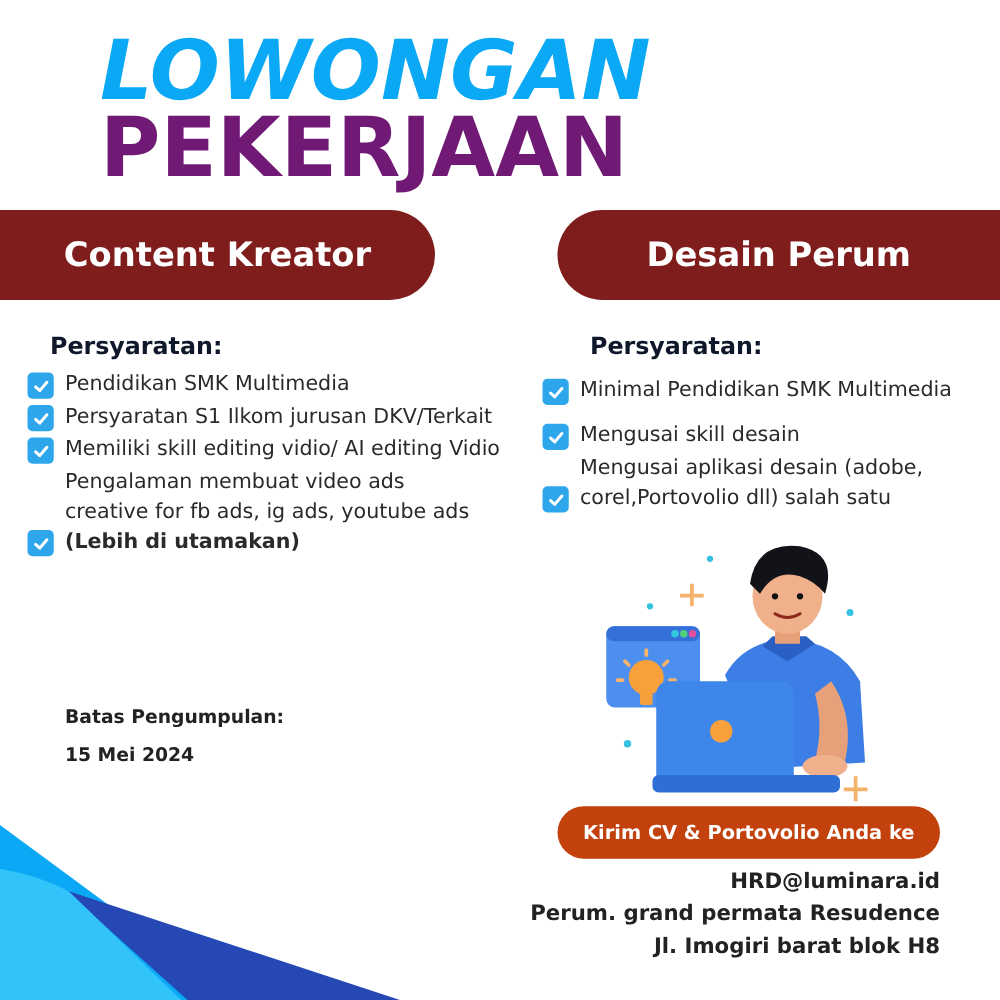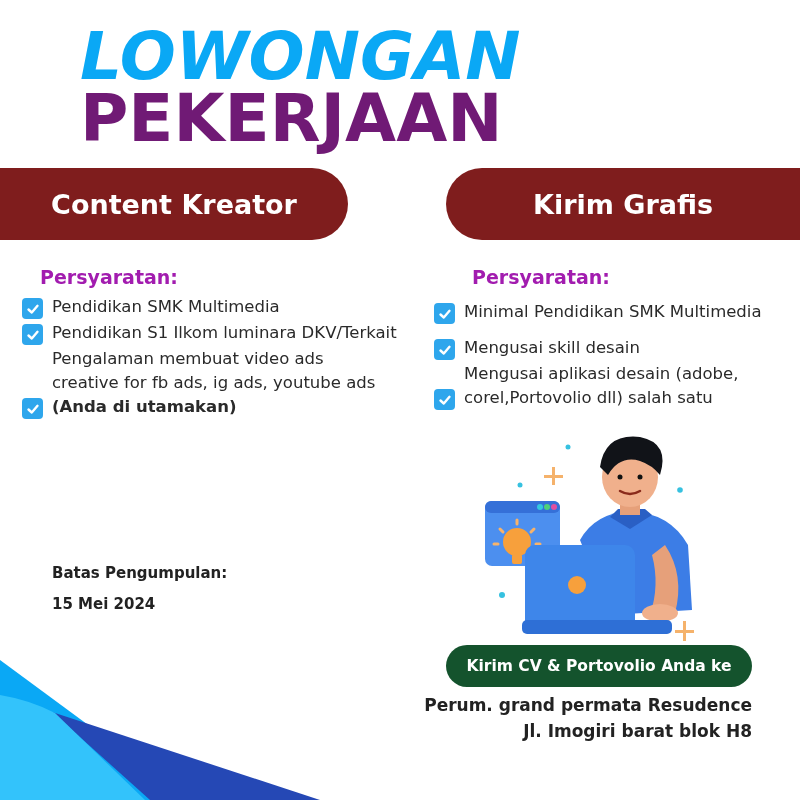--- a/index.html
+++ b/index.html
@@ -16,41 +16,41 @@
 
   .pill {
     position: absolute; height: 72px; background: #7f1d1d; color: #ffffff;
     display: flex; align-items: center; justify-content: center;
     font-weight: bold; font-size: 27px;
   }
   .pill-left { left: 0; top: 168px; width: 348px; border-radius: 0 36px 36px 0; }
   .pill-right { left: 446px; top: 168px; width: 354px; border-radius: 36px 0 0 36px; }
 
   .req-heading {
-    position: absolute; font-weight: bold; font-size: 19px; color: #a21caf;
+    position: absolute; font-weight: bold; font-size: 19px; color: #0f172a;
   }
   .req-list { position: absolute; list-style: none; }
   .req-item { display: flex; align-items: flex-end; font-size: 16.5px; color: #2a2a2a; line-height: 24px; margin-bottom: 2px; }
   .check {
     flex: 0 0 auto; width: 21px; height: 21px; background: #2EA6EC; border-radius: 4px;
     margin-right: 9px; margin-top: 1px; display: flex; align-items: center; justify-content: center;
   }
   .check svg { width: 14px; height: 14px; }
   .req-text { white-space: nowrap; }
   .req-bold { font-weight: bold; display: block; }
 
   .deadline {
     position: absolute; left: 52px; top: 558px; font-weight: bold; font-size: 15px; color: #222222; line-height: 31px;
   }
 
   .illustration { position: absolute; left: 480px; top: 425px; width: 230px; height: 220px; }
 
   .cta {
     position: absolute; left: 446px; top: 645px; width: 306px; height: 42px; border-radius: 21px;
-    background: #14532d; color: #ffffff; font-weight: bold; font-size: 15.5px;
+    background: #c2410c; color: #ffffff; font-weight: bold; font-size: 15.5px;
     display: flex; align-items: center; justify-content: center;
   }
   .contact {
     position: absolute; right: 48px; top: 692px; text-align: right; font-weight: bold; font-size: 17px; color: #222222; line-height: 26px;
   }
   .decor { position: absolute; left: 0; top: 0; width: 800px; height: 800px; pointer-events: none; }
 </style>
 </head>
 <body>
 
@@ -60,51 +60,59 @@
   <path d="M0,695 Q30,700 55,713 L145,800 L0,800 Z" fill="#33C3FB"></path>
 </svg>
 
 <div class="title1">LOWONGAN</div>
 <div class="title2">PEKERJAAN</div>
 
 <div class="pill pill-left">
   <span>Content Kreator</span>
 </div>
 <div class="pill pill-right">
-  <span>Kirim Grafis</span>
+  <span>Desain Perum</span>
 </div>
 
 <div class="req-heading" style="left:40px; top:266px;">Persyaratan:</div>
 <ul class="req-list" style="left:22px; top:295px;">
   <li class="req-item">
     <span class="check">
         <svg viewBox="0 0 14 14">
           <path d="M2.5 7.5 L5.8 10.5 L11.5 3.8" stroke="#fff" stroke-width="2.4" fill="none" stroke-linecap="round" stroke-linejoin="round"></path>
         </svg>
       </span>
     <span class="req-text">Pendidikan SMK Multimedia</span>
   </li>
   <li class="req-item">
     <span class="check">
         <svg viewBox="0 0 14 14">
           <path d="M2.5 7.5 L5.8 10.5 L11.5 3.8" stroke="#fff" stroke-width="2.4" fill="none" stroke-linecap="round" stroke-linejoin="round"></path>
         </svg>
       </span>
-    <span class="req-text">Pendidikan S1 Ilkom luminara DKV/Terkait</span>
+    <span class="req-text">Persyaratan S1 Ilkom jurusan DKV/Terkait</span>
+  </li>
+  <li class="req-item">
+    <span class="check">
+        <svg viewBox="0 0 14 14">
+          <path d="M2.5 7.5 L5.8 10.5 L11.5 3.8" stroke="#fff" stroke-width="2.4" fill="none" stroke-linecap="round" stroke-linejoin="round"></path>
+        </svg>
+      </span>
+    <span class="req-text">Memiliki skill editing vidio/ AI editing Vidio</span>
   </li>
   <li class="req-item">
     <span class="check">
         <svg viewBox="0 0 14 14">
           <path d="M2.5 7.5 L5.8 10.5 L11.5 3.8" stroke="#fff" stroke-width="2.4" fill="none" stroke-linecap="round" stroke-linejoin="round"></path>
         </svg>
       </span>
     <span class="req-text">
       <span style="display:block">Pengalaman membuat video ads</span>
       <span style="display:block">creative for fb ads, ig ads, youtube ads</span>
-      <span class="req-bold">(Anda di utamakan)</span>
+      <span class="req-bold">(Lebih di utamakan)</span>
     </span>
   </li>
 </ul>
 
 <div class="req-heading" style="left:472px; top:266px;">Persyaratan:</div>
 <ul class="req-list" style="left:434px; top:300px;">
   <li class="req-item" style="margin-bottom:12px">
     <span class="check">
         <svg viewBox="0 0 14 14">
           <path d="M2.5 7.5 L5.8 10.5 L11.5 3.8" stroke="#fff" stroke-width="2.4" fill="none" stroke-linecap="round" stroke-linejoin="round"></path>
@@ -185,15 +193,16 @@
   <rect x="45" y="120" width="110" height="85" rx="10" fill="#3E86EA"></rect>
   <rect x="42" y="195" width="150" height="14" rx="5" fill="#2E6FD6"></rect>
   <circle cx="97" cy="160" r="9" fill="#F7A03C"></circle>
 </svg>
 
 <div class="cta">
   <span>Kirim CV &amp; Portovolio Anda ke</span>
 </div>
 
 <div class="contact">
+  <div>HRD@luminara.id</div>
   <div>Perum. grand permata Resudence</div>
   <div>Jl. Imogiri barat blok H8</div>
 </div>
 
 </body></html>

